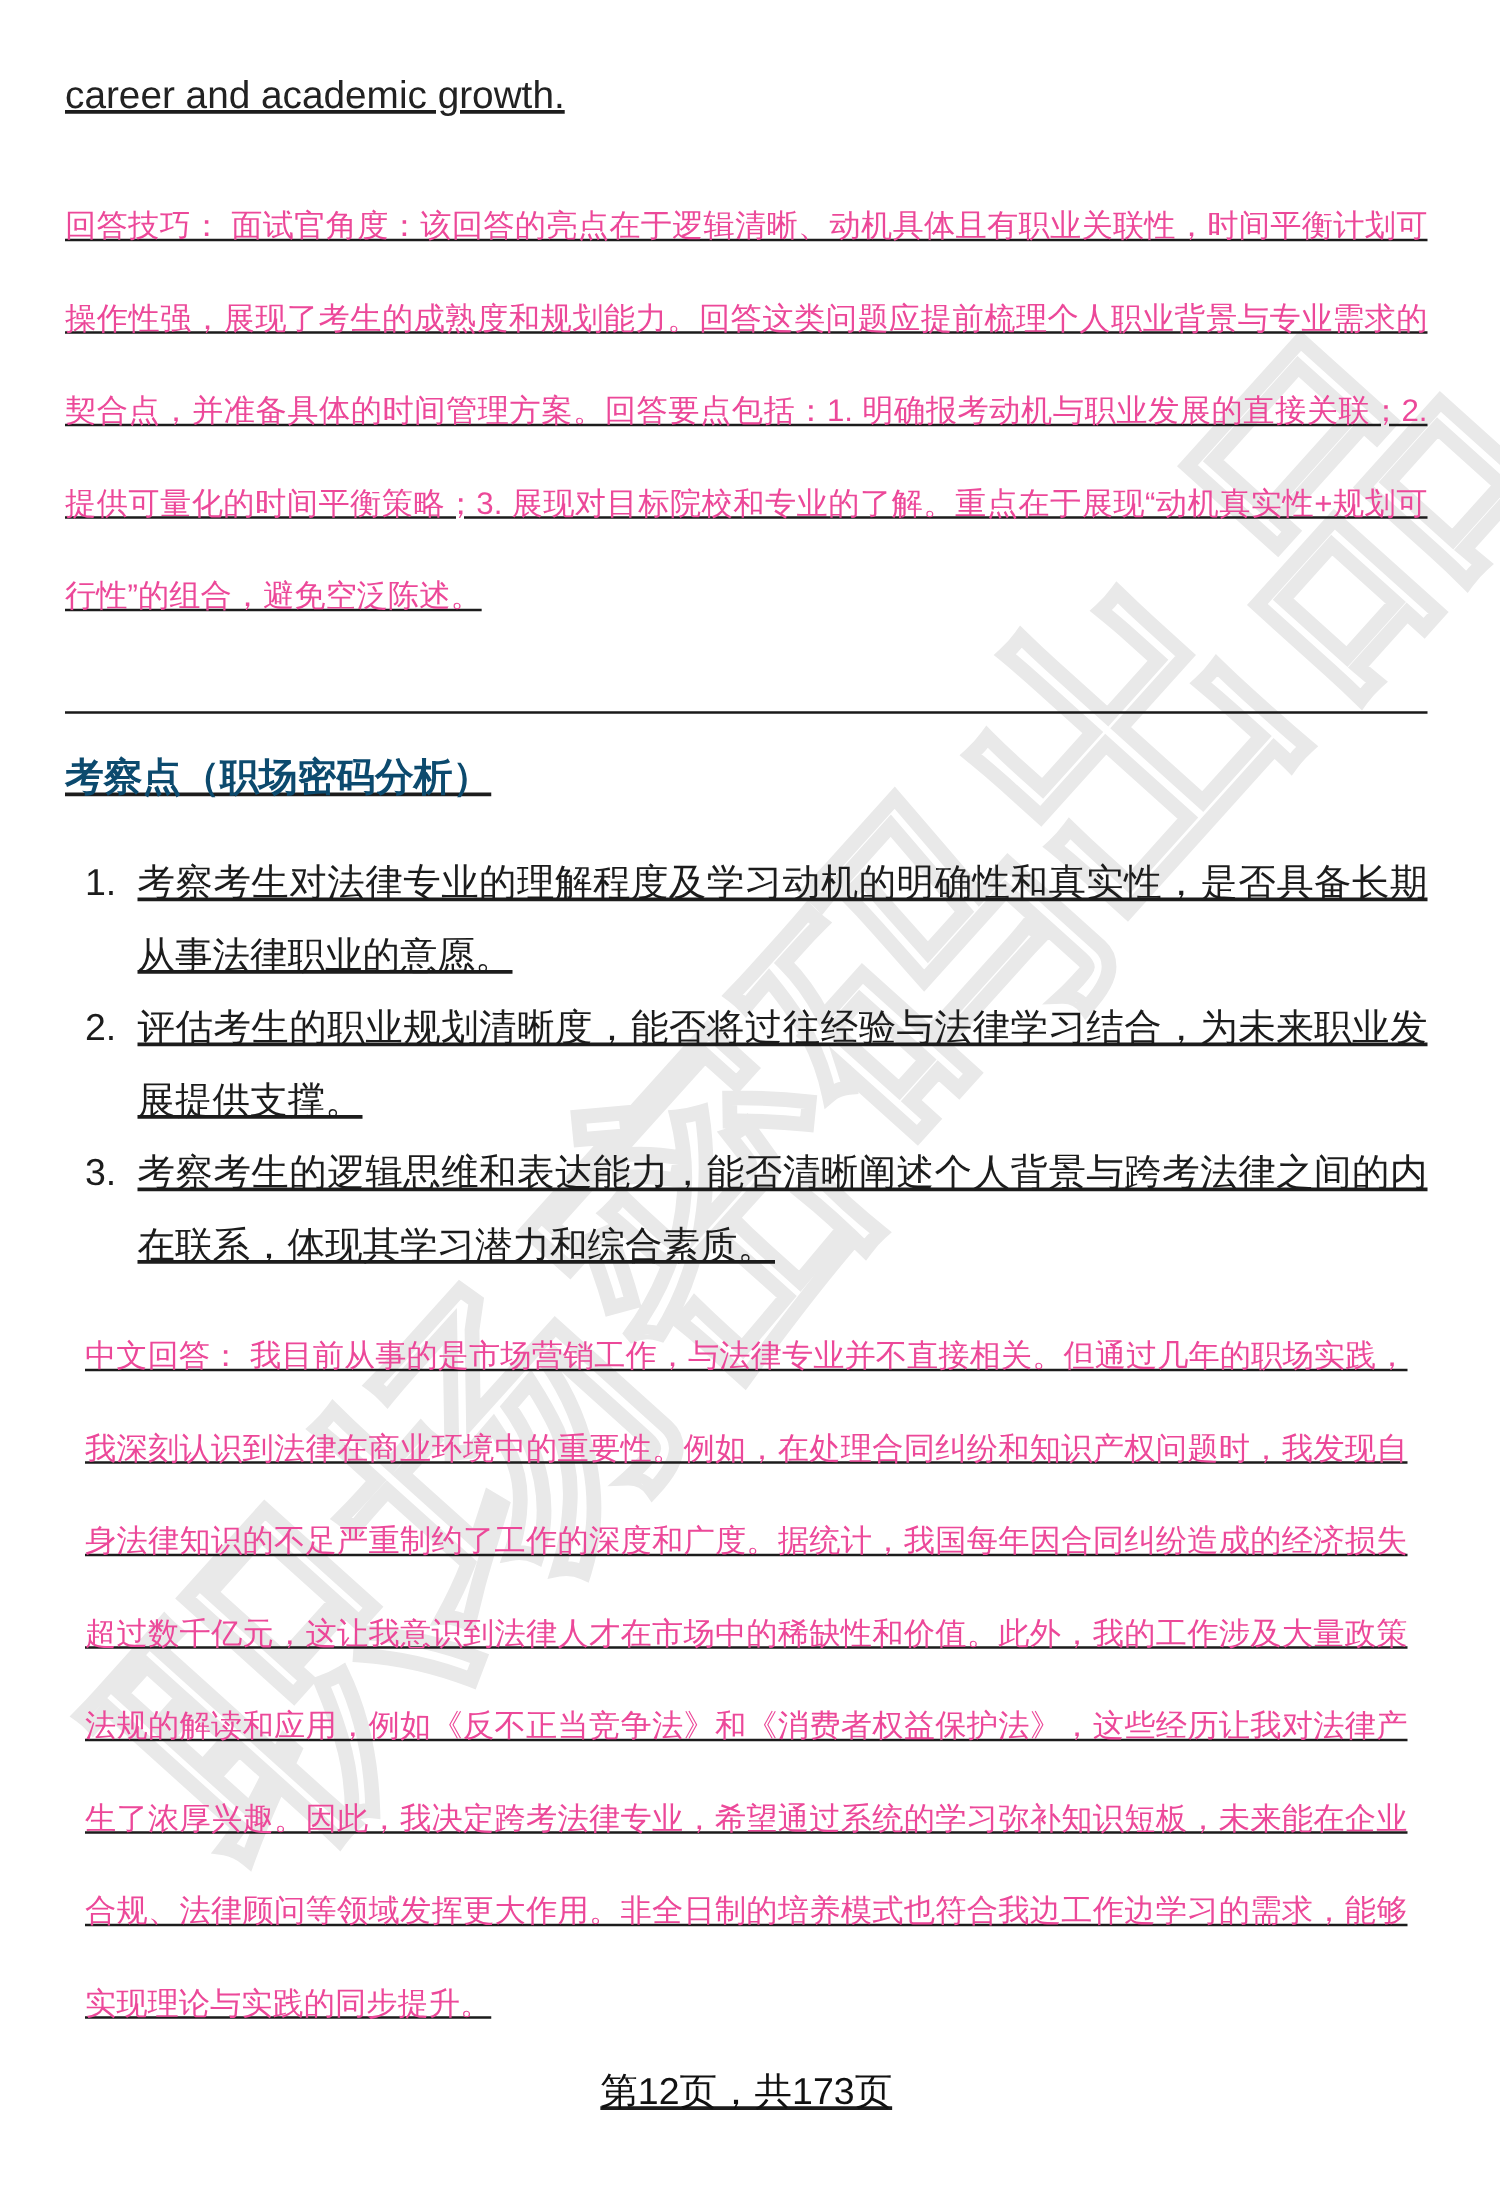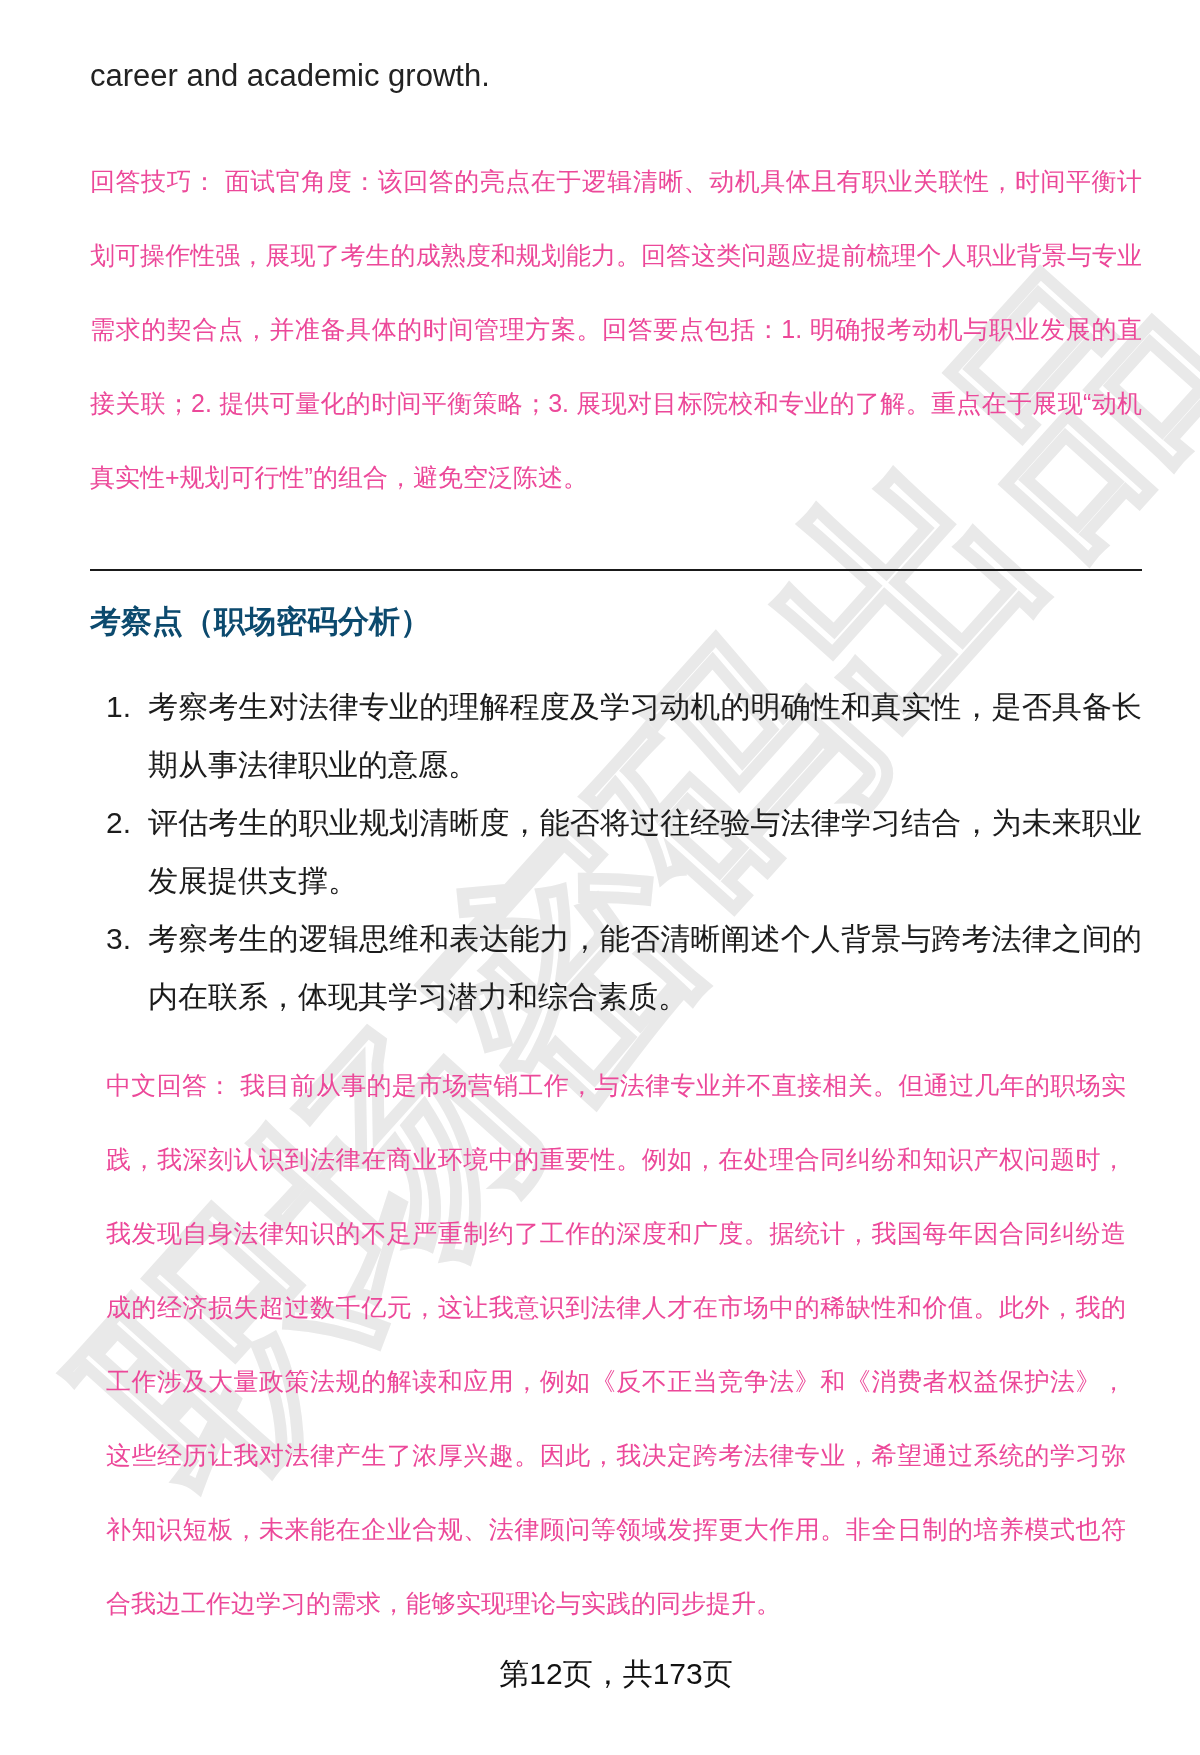--- a/index.html
+++ b/index.html
@@ -8,21 +8,22 @@
     width: 1200px;
     height: 1755px;
     background: #ffffff;
     overflow: hidden;
     font-family: "Liberation Sans", sans-serif;
     color: #1c1c1c;
   }
   .content {
     position: relative;
     z-index: 2;
-    padding: 0 58px 0 90px;
+    padding: 0 58px 0 52px;
+    text-decoration: underline;
   }
   .p-en {
     margin: 55px 0 0;
     font-size: 31px;
     line-height: 42px;
     color: #222222;
   }
   .p-body {
     font-size: 25px;
     line-height: 74px;

